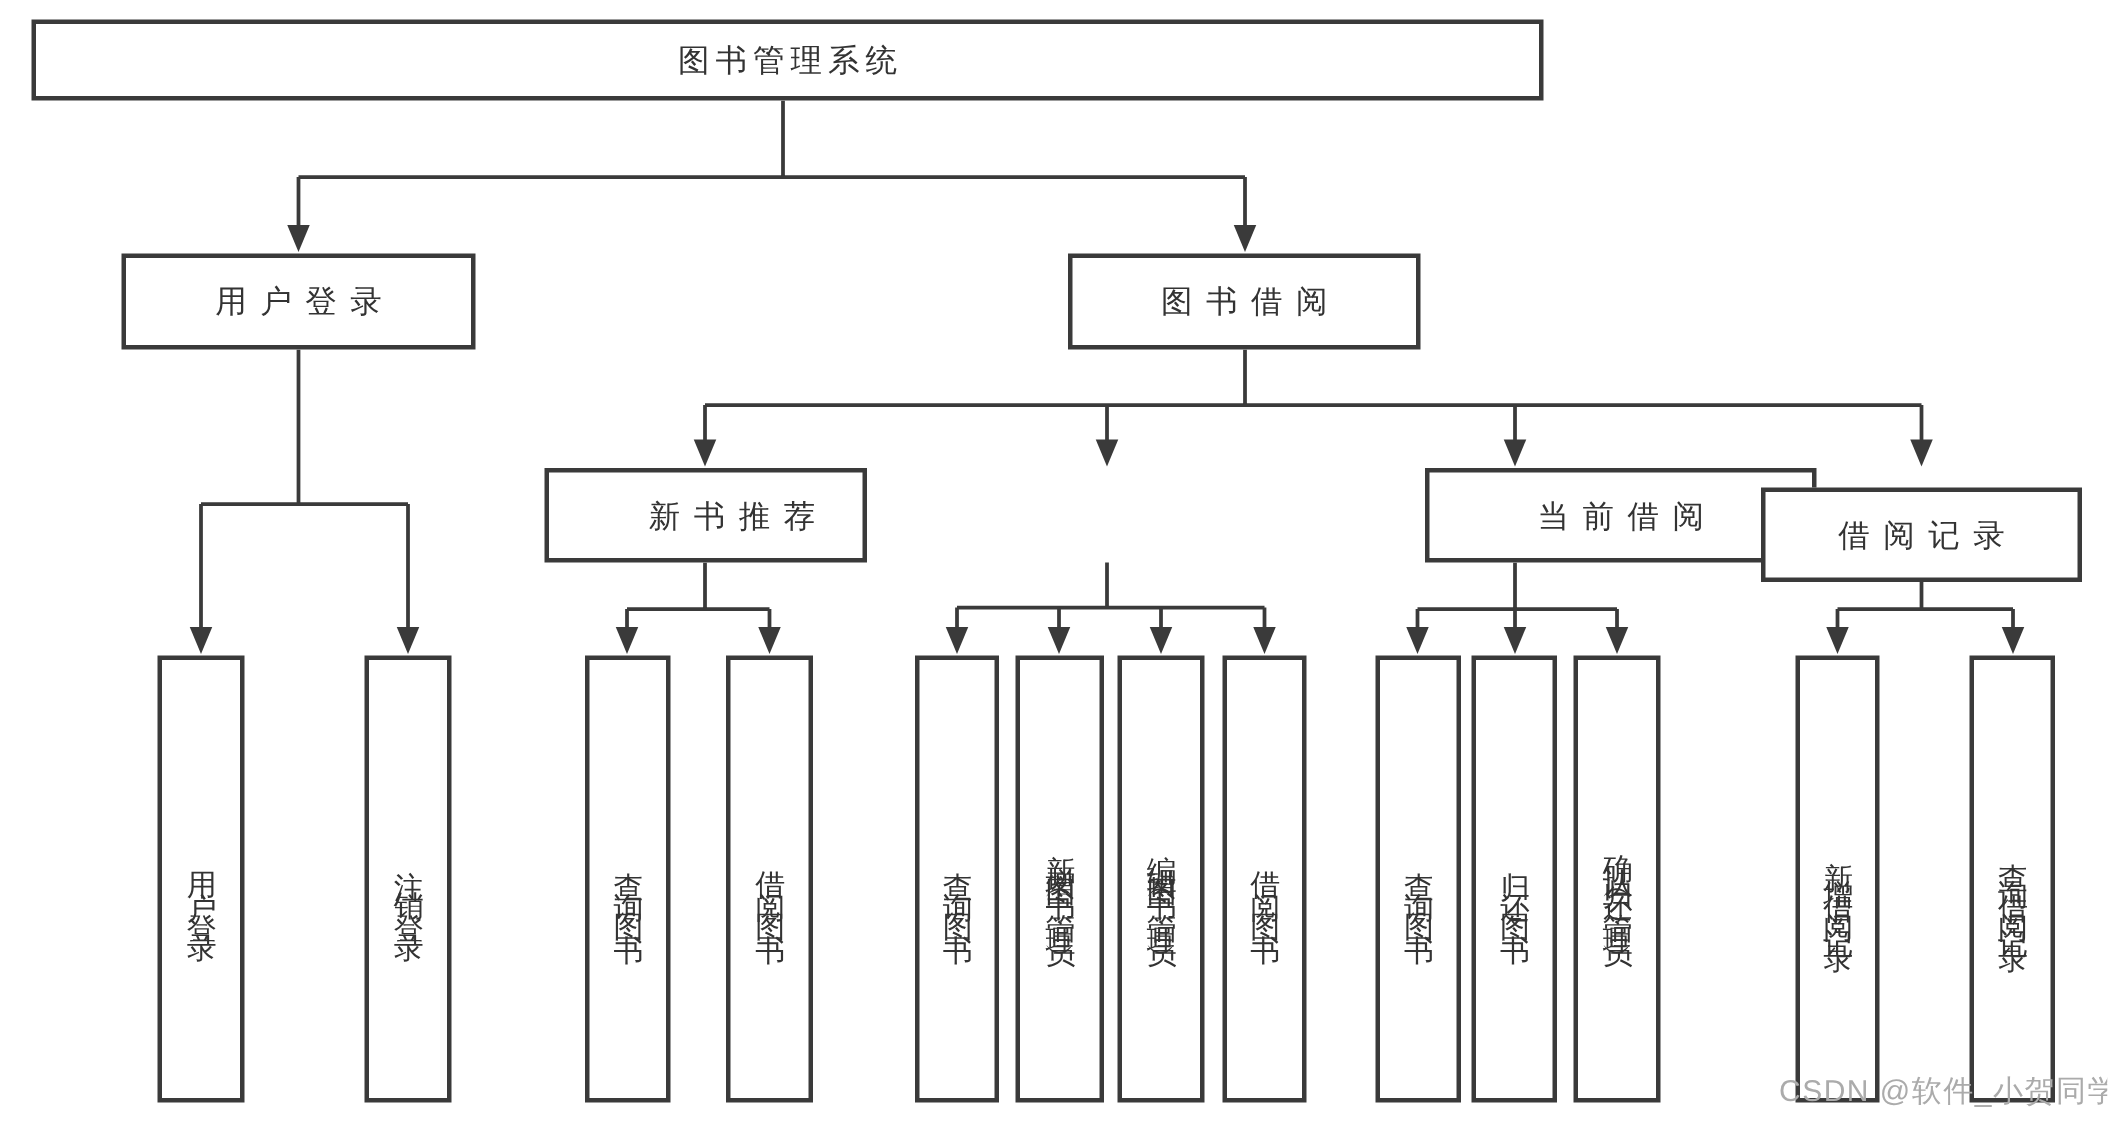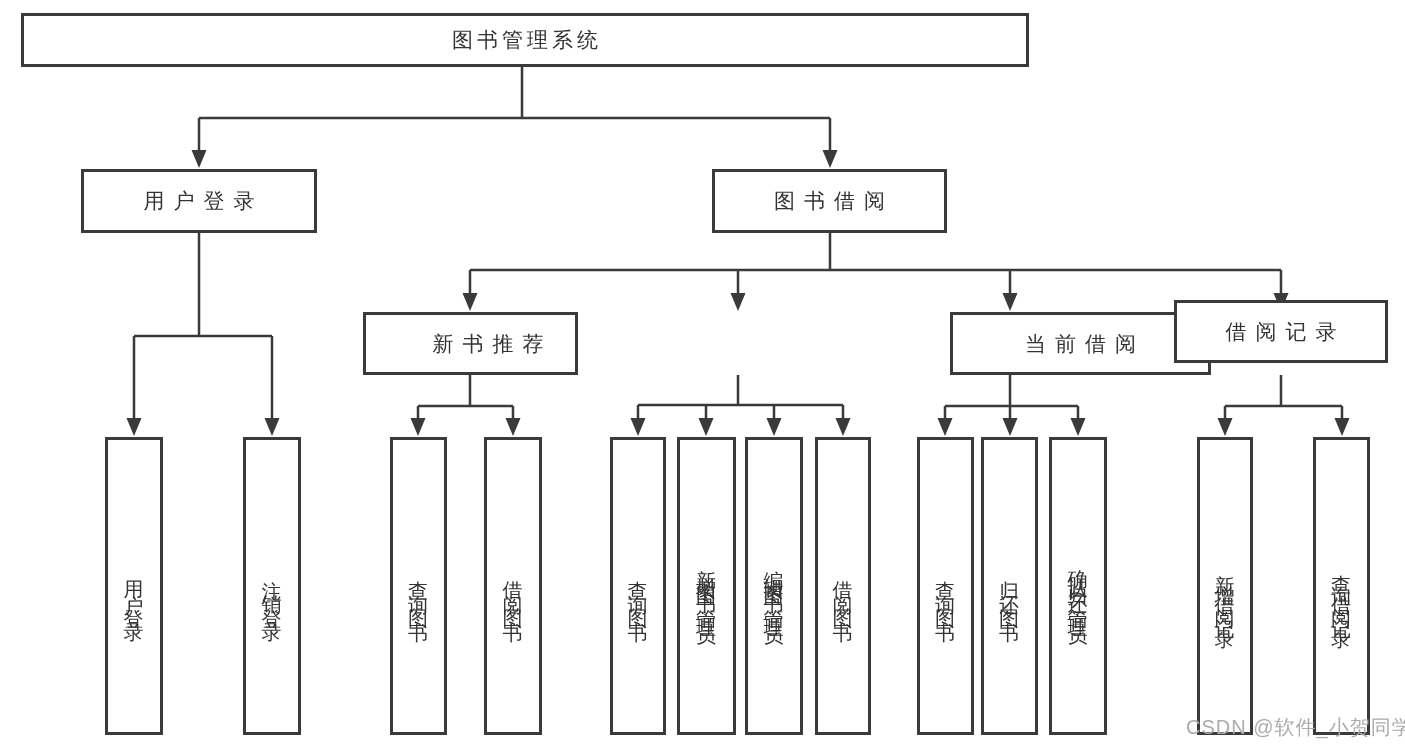--- a/index.html
+++ b/index.html
@@ -94,21 +94,21 @@
     </g>
   </svg>
 
   <div class="box rootbox" style="left:21px;top:13px;width:1008px;height:54px;">图书管理系统</div>
 
   <div class="box hbox" style="left:81px;top:169px;width:236px;height:64px;">用户登录</div>
   <div class="box hbox" style="left:712px;top:169px;width:235px;height:64px;">图书借阅</div>
 
   <div class="box hbox" style="left:363px;top:312px;width:215px;height:63px;padding-left:44px;">新书推荐</div>
   <div class="box hbox" style="left:902px;top:312px;width:261px;height:63px;margin-left:48px;">当前借阅</div>
-  <div class="box hbox" style="left:1174px;top:300px;width:214px;height:63px;">借阅记录</div>
+  <div class="box hbox" style="left:1174px;top:325px;width:214px;height:63px;">借阅记录</div>
 
   <div class="box vbox" style="left: 105px; top: 437px; width: 58px; height: 298px; letter-spacing: 14px; padding-top: 14px;">用户登录</div>
   <div class="box vbox" style="left: 243px; top: 437px; width: 58px; height: 298px; letter-spacing: 14px; padding-top: 14px;">注销登录</div>
 
   <div class="box vbox" style="left: 390px; top: 437px; width: 57px; height: 298px; letter-spacing: 14px; padding-top: 14px;">查询图书</div>
   <div class="box vbox" style="left: 484px; top: 437px; width: 58px; height: 298px; letter-spacing: 14px; padding-top: 14px;">借阅图书</div>
 
   <div class="box vbox" style="left: 610px; top: 437px; width: 56px; height: 298px; letter-spacing: 14px; padding-top: 14px;">查询图书</div>
   <div class="box vbox" style="left: 677px; top: 437px; width: 59px; height: 298px; letter-spacing: 8px; padding-top: 8px;">新增图书（管理员）</div>
   <div class="box vbox" style="left: 745px; top: 437px; width: 58px; height: 298px; letter-spacing: 8px; padding-top: 8px;">编辑图书（管理员）</div>

